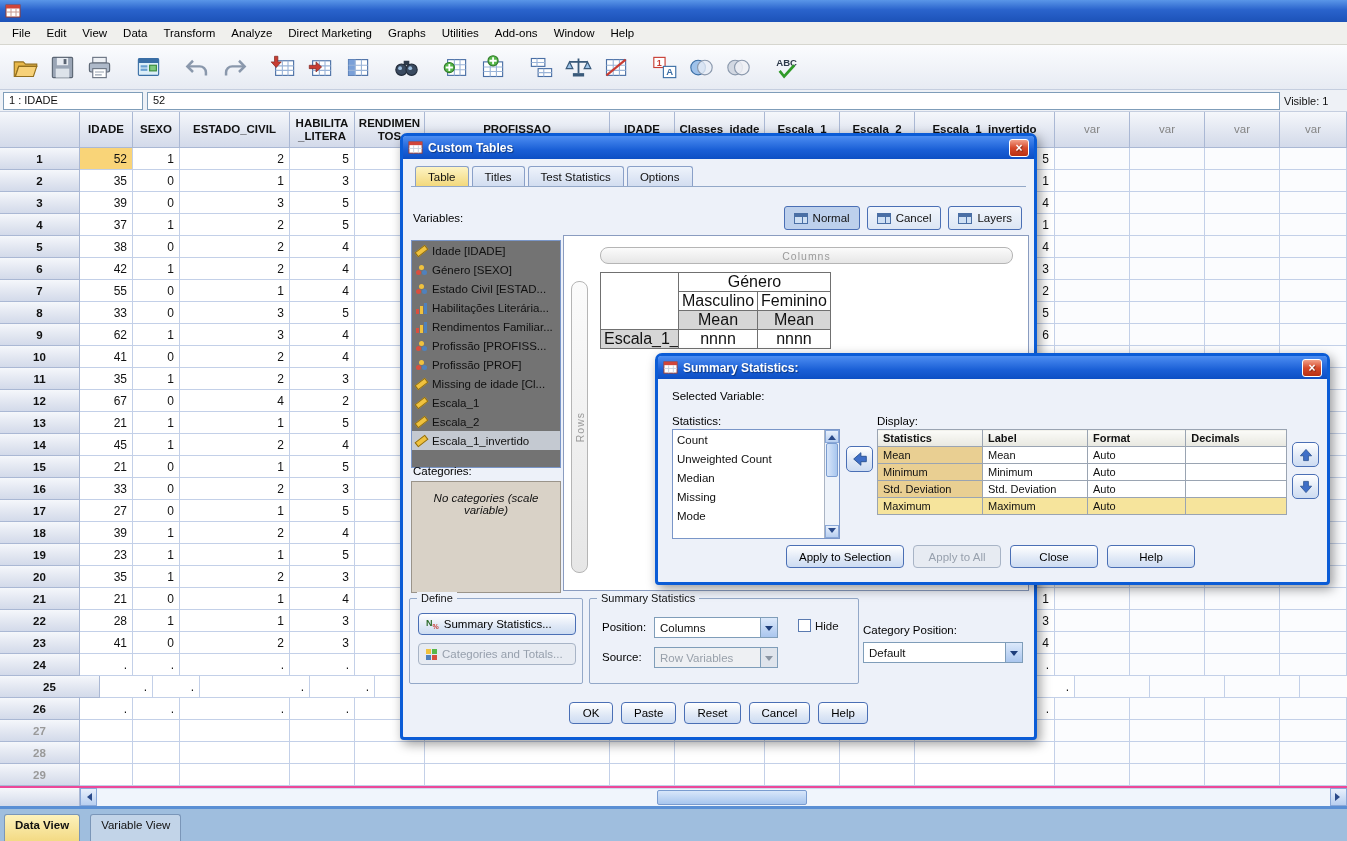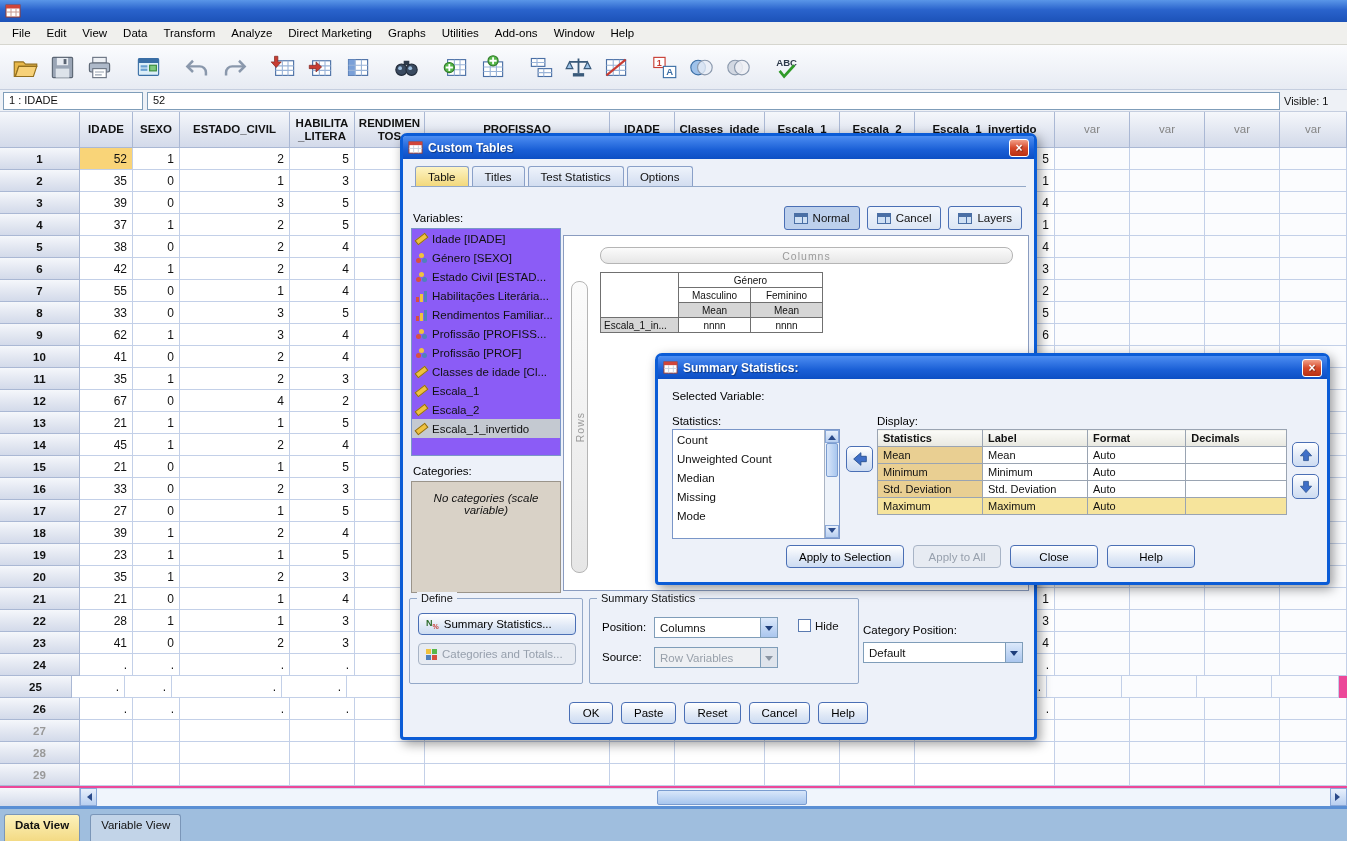--- a/index.html
+++ b/index.html
@@ -71,37 +71,37 @@
 .combo.disabled .combo-btn{background:#dfe4ec}
 .combo.disabled .combo-btn::after{border-top-color:#8a94a2}
 .checkbox{width:13px;height:13px;border:1px solid #5a7ab0;background:#fff;display:inline-block;flex:none}
 
 
 .ct{left:400px;top:133px;width:637px;height:607px;z-index:20}
 .ct-tabs{position:absolute;left:8px;right:8px;top:30px;display:flex;gap:3px;padding-left:4px;border-bottom:1px solid #93a8c8;align-items:flex-end}
 .dtab{padding:4px 12px 3px;border:1px solid #8aa0c8;border-bottom:none;border-radius:3px 3px 0 0;background:linear-gradient(#eef3fb,#d2ddf0);font-size:11.5px}
 .dtab.selected{background:linear-gradient(#fdf4c4,#f3d87c)}
 .ct-varlabel{left:10px;top:76px}
-.varlist{position:absolute;left:8px;top:92px;width:150px;height:228px;background:#8b5cf6;border:1px solid #7a96c8;overflow:hidden}
+.varlist{position:absolute;left:8px;top:104px;width:150px;height:228px;background:#737373;border:1px solid #7a96c8;overflow:hidden}
 .vitem{display:flex;align-items:center;gap:4px;height:19px;padding:0 3px;white-space:nowrap;overflow:hidden;font-size:11.5px}
 .vitem.selected{background:#c4c9d1}
 .vicon{width:13px;height:13px;position:relative;flex:none}
 .ic-scale::before{content:"";position:absolute;left:0;top:4px;width:11px;height:4px;background:#f0c23e;border:1px solid #8a6a14;transform:rotate(-38deg)}
 .ic-nominal::before{content:"";position:absolute;left:1px;top:7px;width:5px;height:5px;border-radius:50%;background:#d94f3f;box-shadow:6px 0 0 #4f81bd,3px -5px 0 #f0c23e}
 .ic-ordinal::before{content:"";position:absolute;left:0;bottom:0;width:13px;height:12px;background-image:linear-gradient(#d94f3f,#d94f3f),linear-gradient(#f0c23e,#f0c23e),linear-gradient(#4f81bd,#4f81bd);background-size:3px 5px,3px 8px,3px 11px;background-position:1px bottom,5px bottom,9px bottom;background-repeat:no-repeat}
 .viewbtns{position:absolute;top:70px;right:12px;display:flex;gap:7px}
 .viewbtn{display:flex;align-items:center;gap:5px;height:24px;padding:0 9px;border:1px solid #4a6fb5;border-radius:3px;background:linear-gradient(#f2f6fc,#dce6f4);font-size:11.5px}
 .viewbtn.pressed{background:#bdd0ec}
 .mini-table{width:14px;height:11px;border:1px solid #4a6fa5;background-color:#cfe0f4;background-image:linear-gradient(#4a6fa5,#4a6fa5),linear-gradient(#4a6fa5,#4a6fa5);background-size:100% 3px,1px 100%;background-position:0 0,7px 0;background-repeat:no-repeat;flex:none}
 .ct-canvas{position:absolute;left:160px;top:99px;width:466px;height:356px;background:#fff;border:1px solid #8a9cc0}
 .capsule{position:absolute;border:1px solid #b5b5b5;border-radius:8px;background:linear-gradient(#fbfbfb,#e6e6e6);color:#9a9a9a;font-size:10.5px;display:flex;align-items:center;justify-content:center}
 .cols-capsule{left:36px;top:11px;width:413px;height:17px;letter-spacing:1px}
 .rows-capsule{left:7px;top:45px;width:17px;height:292px}
 .rows-capsule span{writing-mode:vertical-rl;transform:rotate(180deg);letter-spacing:1px}
-.preview{position:absolute;left:36px;top:36px;border-collapse:collapse;font-size:10px}
+.preview{position:absolute;left:36px;top:36px;border-collapse:collapse;font-size:16px}
 .preview td{border:1px solid #707070;height:15px;padding:0 3px;text-align:center;min-width:72px;background:#fff;white-space:nowrap;overflow:hidden}
 .preview td.stub{min-width:78px}
 .preview td.graybg{background:#d6d6d6}
 .preview td.rowlab{text-align:left;max-width:78px}
 .ct-catlabel{left:10px;top:329px}
 .catbox{position:absolute;left:8px;top:345px;width:150px;height:112px;background:#d9d2c7;border:1px solid #9a948a;display:flex;align-items:flex-start;justify-content:center;padding:10px 8px 0;font-style:italic;font-size:11.5px;text-align:center}
 .ct-define{left:6px;top:462px;width:174px;height:86px}
 .def-btn{position:absolute;left:8px;width:158px;height:22px;justify-content:flex-start;gap:5px;padding:0 7px}
 .def-btn.b1{top:14px}
 .def-btn.b2{top:44px}
@@ -781,21 +781,21 @@
           <div class="gcell" style="width: 90px;"></div>
           <div class="gcell" style="width: 75px;"></div>
           <div class="gcell" style="width: 75px;"></div>
           <div class="gcell" style="width: 140px;">.</div>
           <div class="gcell varcell" style="width: 75px;"></div>
           <div class="gcell varcell" style="width: 75px;"></div>
           <div class="gcell varcell" style="width: 75px;"></div>
           <div class="gcell varcell" style="width: 67px;"></div>
         </div>
         <div class="grid-row">
-          <div class="gcell rowhdr" style="width: 72px;">25</div>
+          <div class="gcell rowhdr" style="width: 100px;">25</div>
           <div class="gcell" style="width: 53px;">.</div>
           <div class="gcell" style="width: 47px;">.</div>
           <div class="gcell" style="width: 110px;">.</div>
           <div class="gcell" style="width: 65px;">.</div>
           <div class="gcell" style="width: 70px;"></div>
           <div class="gcell" style="width: 185px;"></div>
           <div class="gcell" style="width: 65px;"></div>
           <div class="gcell" style="width: 90px;"></div>
           <div class="gcell" style="width: 75px;"></div>
           <div class="gcell" style="width: 75px;"></div>
@@ -949,21 +949,21 @@
         <div class="vitem">
         <span class="vicon ic-nominal"></span>
         <span>Profissão [PROFISS...</span>
       </div>
         <div class="vitem">
         <span class="vicon ic-nominal"></span>
         <span>Profissão [PROF]</span>
       </div>
         <div class="vitem">
         <span class="vicon ic-scale"></span>
-        <span>Classes de idade [Cl...</span>
+        <span>Missing de idade [Cl...</span>
       </div>
         <div class="vitem">
         <span class="vicon ic-scale"></span>
         <span>Escala_1</span>
       </div>
         <div class="vitem">
         <span class="vicon ic-scale"></span>
         <span>Escala_2</span>
       </div>
         <div class="vitem selected">

